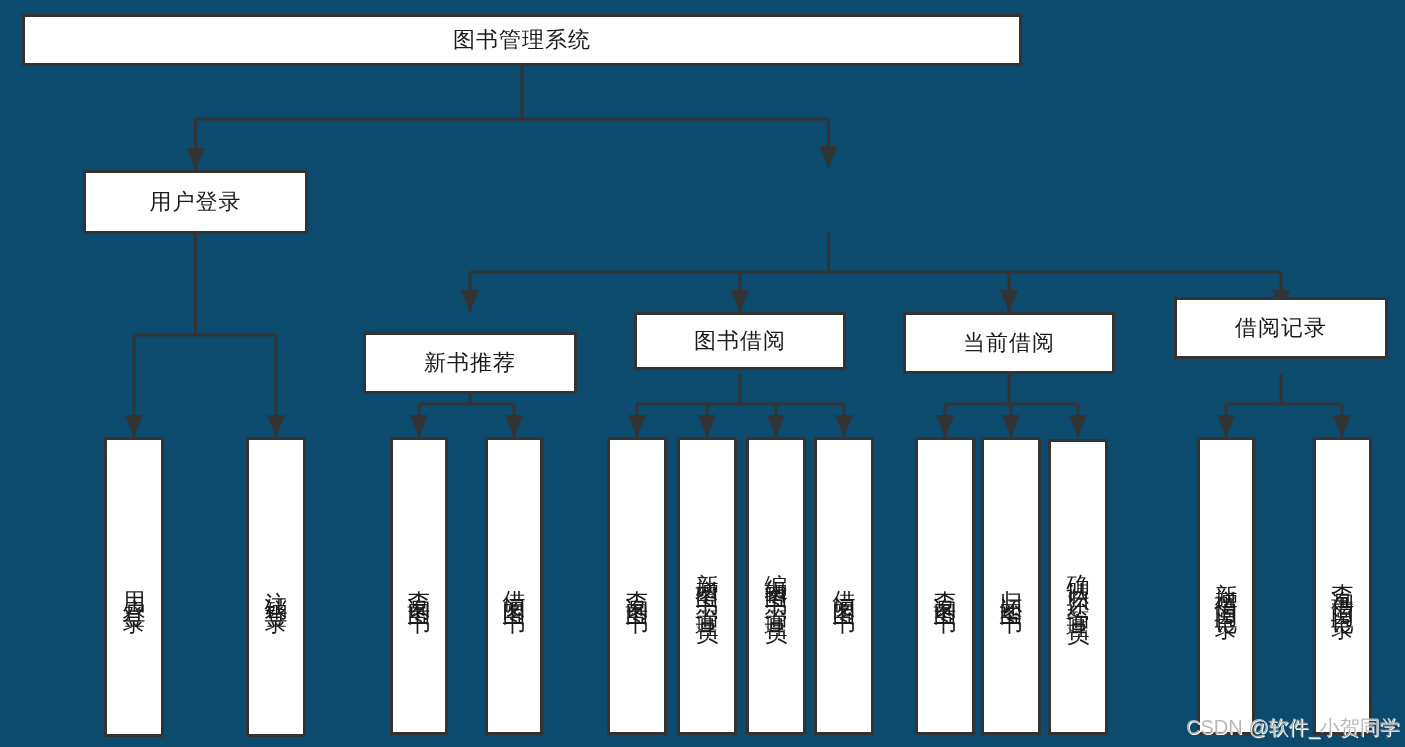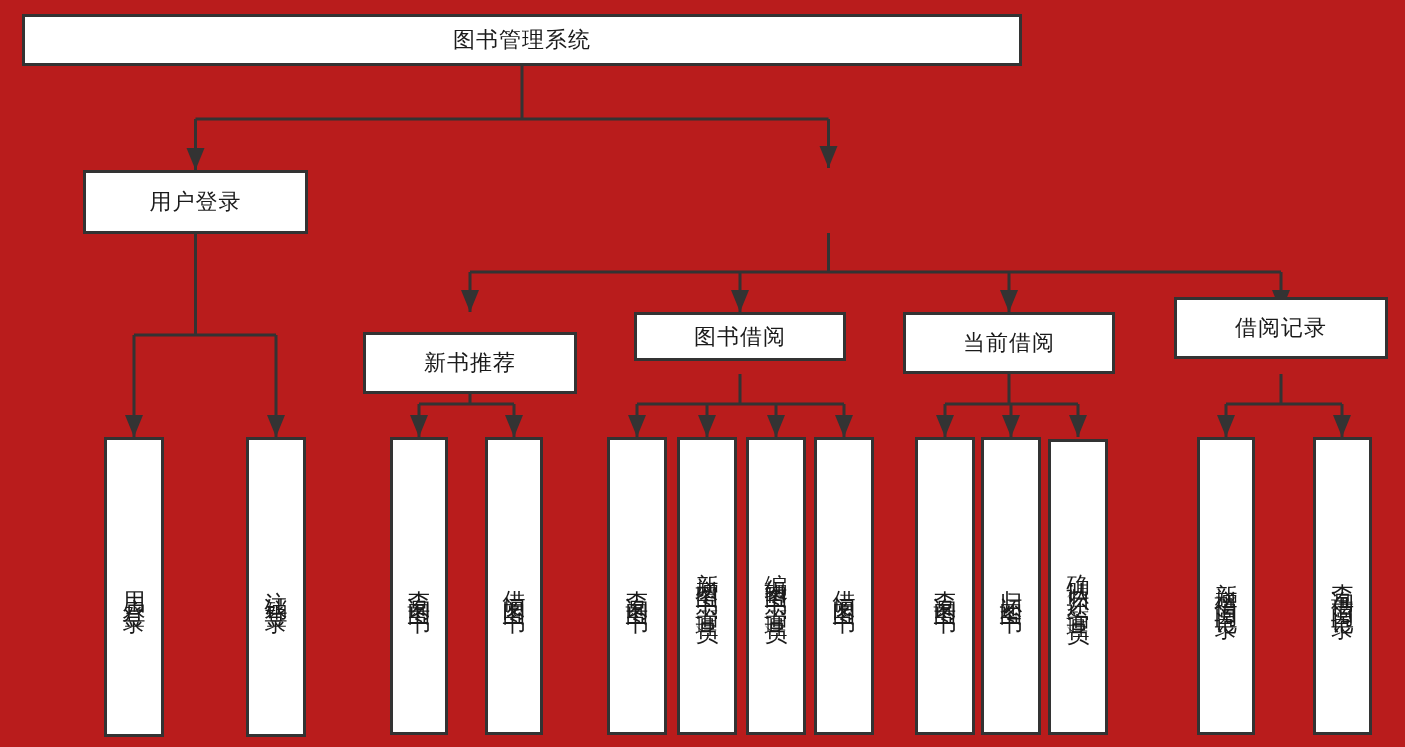--- a/index.html
+++ b/index.html
@@ -8,21 +8,21 @@
     --box-bg: #ffffff;
     --watermark: #b9b9b9;
   }
   * { margin: 0; padding: 0; box-sizing: border-box; }
   html, body { background: #ffffff; }
   body { font-family: "Liberation Sans", sans-serif; }
   .stage {
     position: relative;
     width: 1405px;
     height: 747px;
-    background: #b91c1c;
+    background: #0c4a6e;
     overflow: hidden;
   }
   .wires {
     position: absolute;
     left: 0; top: 0;
     width: 1405px; height: 747px;
     pointer-events: none;
   }
   .node {
     position: absolute;
@@ -103,21 +103,21 @@
       <polygon points="1217,415 1235,415 1226,437"></polygon>
       <polygon points="1333,415 1351,415 1342,437"></polygon>
     </g>
   </svg>
 
   <div class="node" style="left:22px; top:14px; width:1000px; height:52px;">图书管理系统</div>
 
   <div class="node" style="left:83px; top:170px; width:225px; height:64px;">用户登录</div>
 
   <div class="node" style="left:363px; top:332px; width:214px; height:62px;">新书推荐</div>
-  <div class="node" style="left:634px; top:312px; width:212px; height:49px;">图书借阅</div>
+  <div class="node" style="left:634px; top:312px; width:212px; height:58px;">图书借阅</div>
   <div class="node" style="left:903px; top:312px; width:212px; height:62px;">当前借阅</div>
   <div class="node" style="left:1174px; top:297px; width:214px; height:62px;">借阅记录</div>
 
   <div class="leaf" style="left:104px; top:437px; width:60px; height:300px;">用户登录</div>
   <div class="leaf" style="left:246px; top:437px; width:60px; height:300px;">注销登录</div>
 
   <div class="leaf" style="left:390px; top:437px; width:58px; height:298px;">查询图书</div>
   <div class="leaf" style="left:485px; top:437px; width:58px; height:298px;">借阅图书</div>
 
   <div class="leaf" style="left:607px; top:437px; width:60px; height:298px;">查询图书</div>
@@ -125,14 +125,15 @@
   <div class="leaf" style="left:746px; top:437px; width:60px; height:298px;">编辑图书（管理员）</div>
   <div class="leaf" style="left:814px; top:437px; width:60px; height:298px;">借阅图书</div>
 
   <div class="leaf" style="left:915px; top:437px; width:60px; height:298px;">查询图书</div>
   <div class="leaf" style="left:981px; top:437px; width:60px; height:298px;">归还图书</div>
   <div class="leaf" style="left:1048px; top:439px; width:60px; height:296px;">确认归还（管理员）</div>
 
   <div class="leaf" style="left:1197px; top:437px; width:58px; height:298px;">新增借阅记录</div>
   <div class="leaf" style="left:1313px; top:437px; width:59px; height:298px;">查询借阅记录</div>
 
+  <div class="watermark">CSDN @软件_小贺同学</div>
 
 </div>
 
 </body></html>

